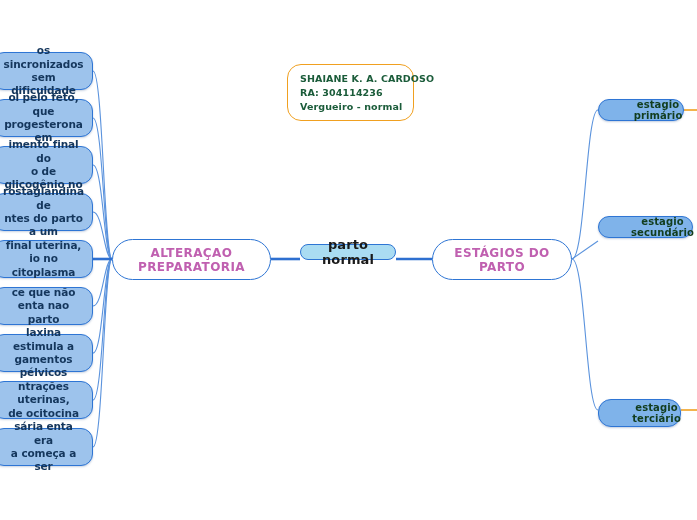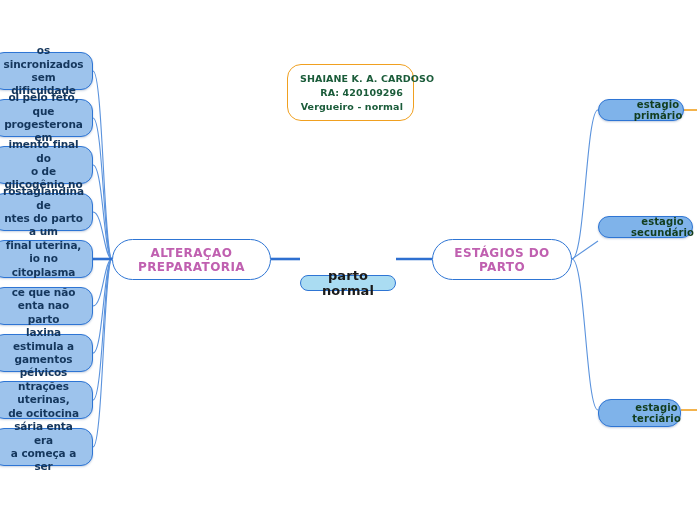--- a/index.html
+++ b/index.html
@@ -98,21 +98,20 @@
     background: #ffffff;
     border: 1.6px solid #f0a020;
     border-radius: 14px;
     padding: 7px 10px 7px 12px;
     color: #1b5c3a;
     font-size: 9.5px;
     font-weight: bold;
     line-height: 1.45;
     letter-spacing: 0.1px;
     z-index: 5;
-    text-align: right;
   }
   .author div { white-space: pre; }
 </style>
 </head>
 <body>
 
 <div id="canvas">
 
   <svg id="wires" viewBox="0 0 697 520" xmlns="http://www.w3.org/2000/svg">
     <g fill="none" stroke="#5b93dd" stroke-width="1.1">
@@ -141,21 +140,21 @@
     </g>
 
     <g stroke="#f0a020" stroke-width="1.6" fill="none">
       <path d="M684,110 L697,110"></path>
       <path d="M681,410 L697,410"></path>
     </g>
   </svg>
 
   <div class="author" style="left:287px; top:64px; width:127px;">
     <div>SHAIANE K. A. CARDOSO</div>
-    <div>RA: 420109296</div>
+    <div>RA: 304114236</div>
     <div>Vergueiro - normal</div>
   </div>
 
   <div class="node leaf" style="left:-8px; top:52px; width:101px; height:38px;">
     <span class="txt">os sincronizados
 sem dificuldade</span>
   </div>
   <div class="node leaf" style="left:-8px; top:99px; width:101px; height:38px;">
     <span class="txt">ol pelo feto, que
 progesterona em</span>
@@ -186,21 +185,21 @@
   </div>
   <div class="node leaf" style="left:-8px; top:428px; width:101px; height:38px;">
     <span class="txt">sária enta era
 a começa a ser</span>
   </div>
 
   <div class="node trunk" style="left:112px; top:239px; width:159px; height:41px;">
     <span>ALTERAÇAO PREPARATORIA</span>
   </div>
 
-  <div class="node trunk center" style="left:300px; top:244px; width:96px; height:16px;margin-top:31px;">
+  <div class="node trunk center" style="left:300px; top:244px; width:96px; height:16px;">
     <span>parto normal</span>
   </div>
 
   <div class="node trunk" style="left:432px; top:239px; width:140px; height:41px;">
     <span>ESTÁGIOS DO PARTO</span>
   </div>
 
   <div class="node stage" style="left:598px; top:99px; width:86px; height:22px;">
     <span>estagio primário</span>
   </div>

